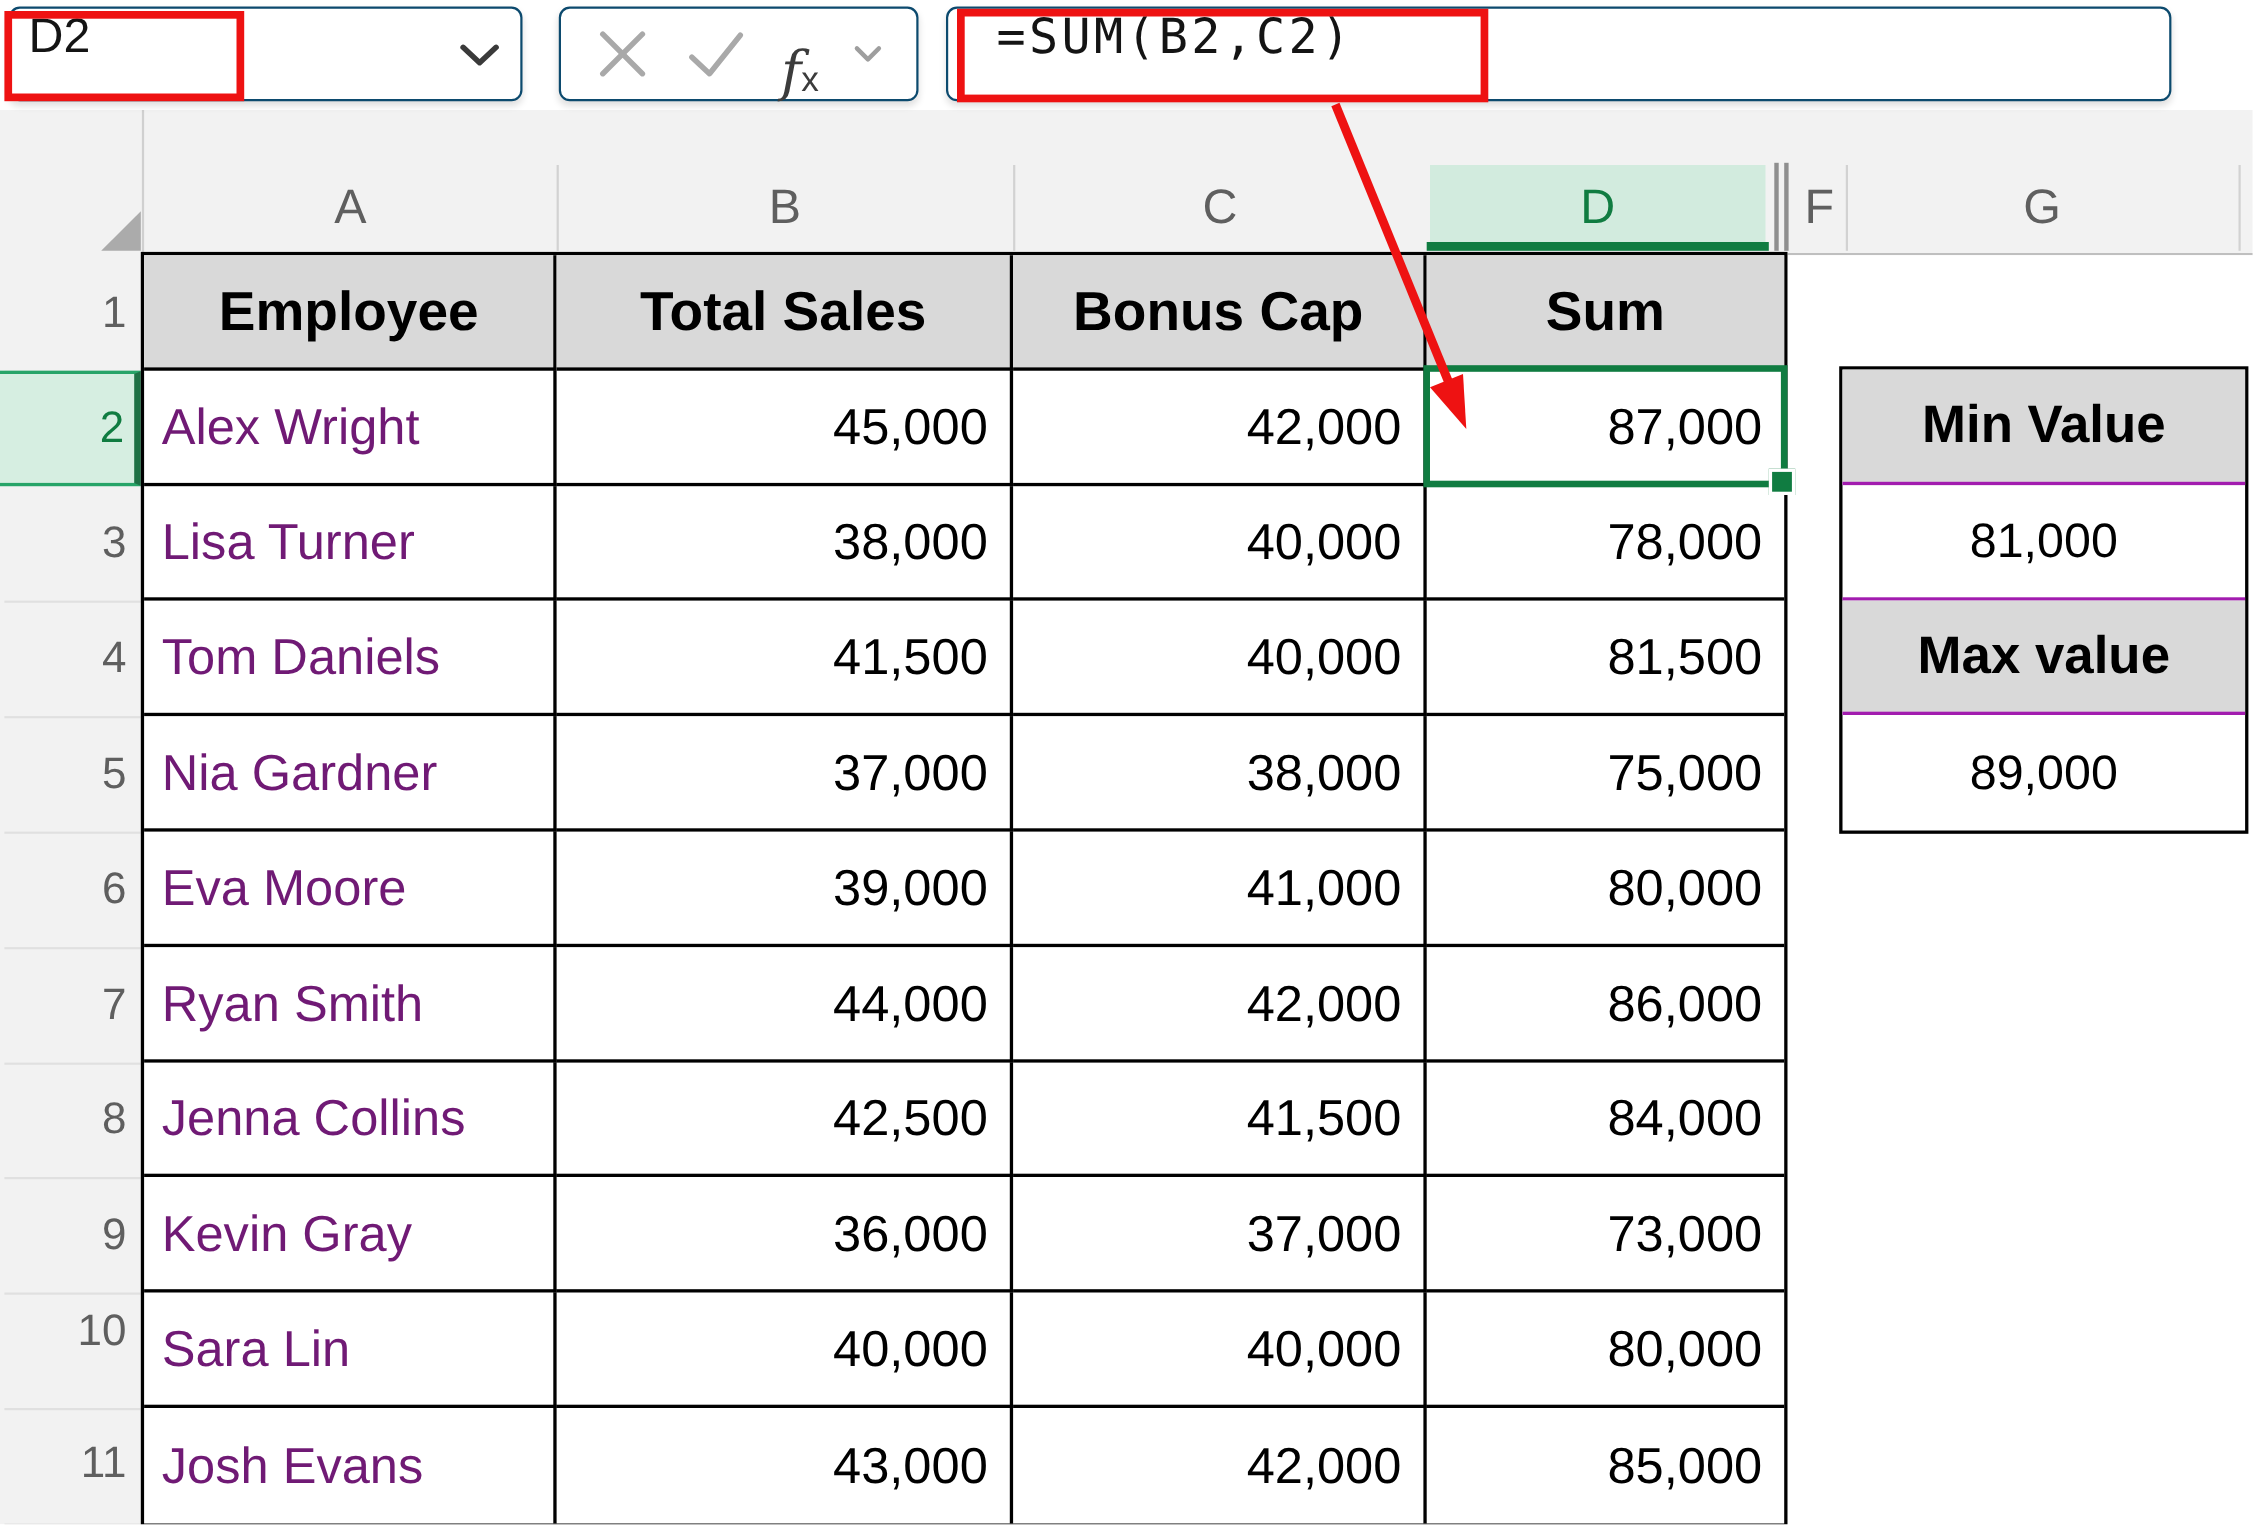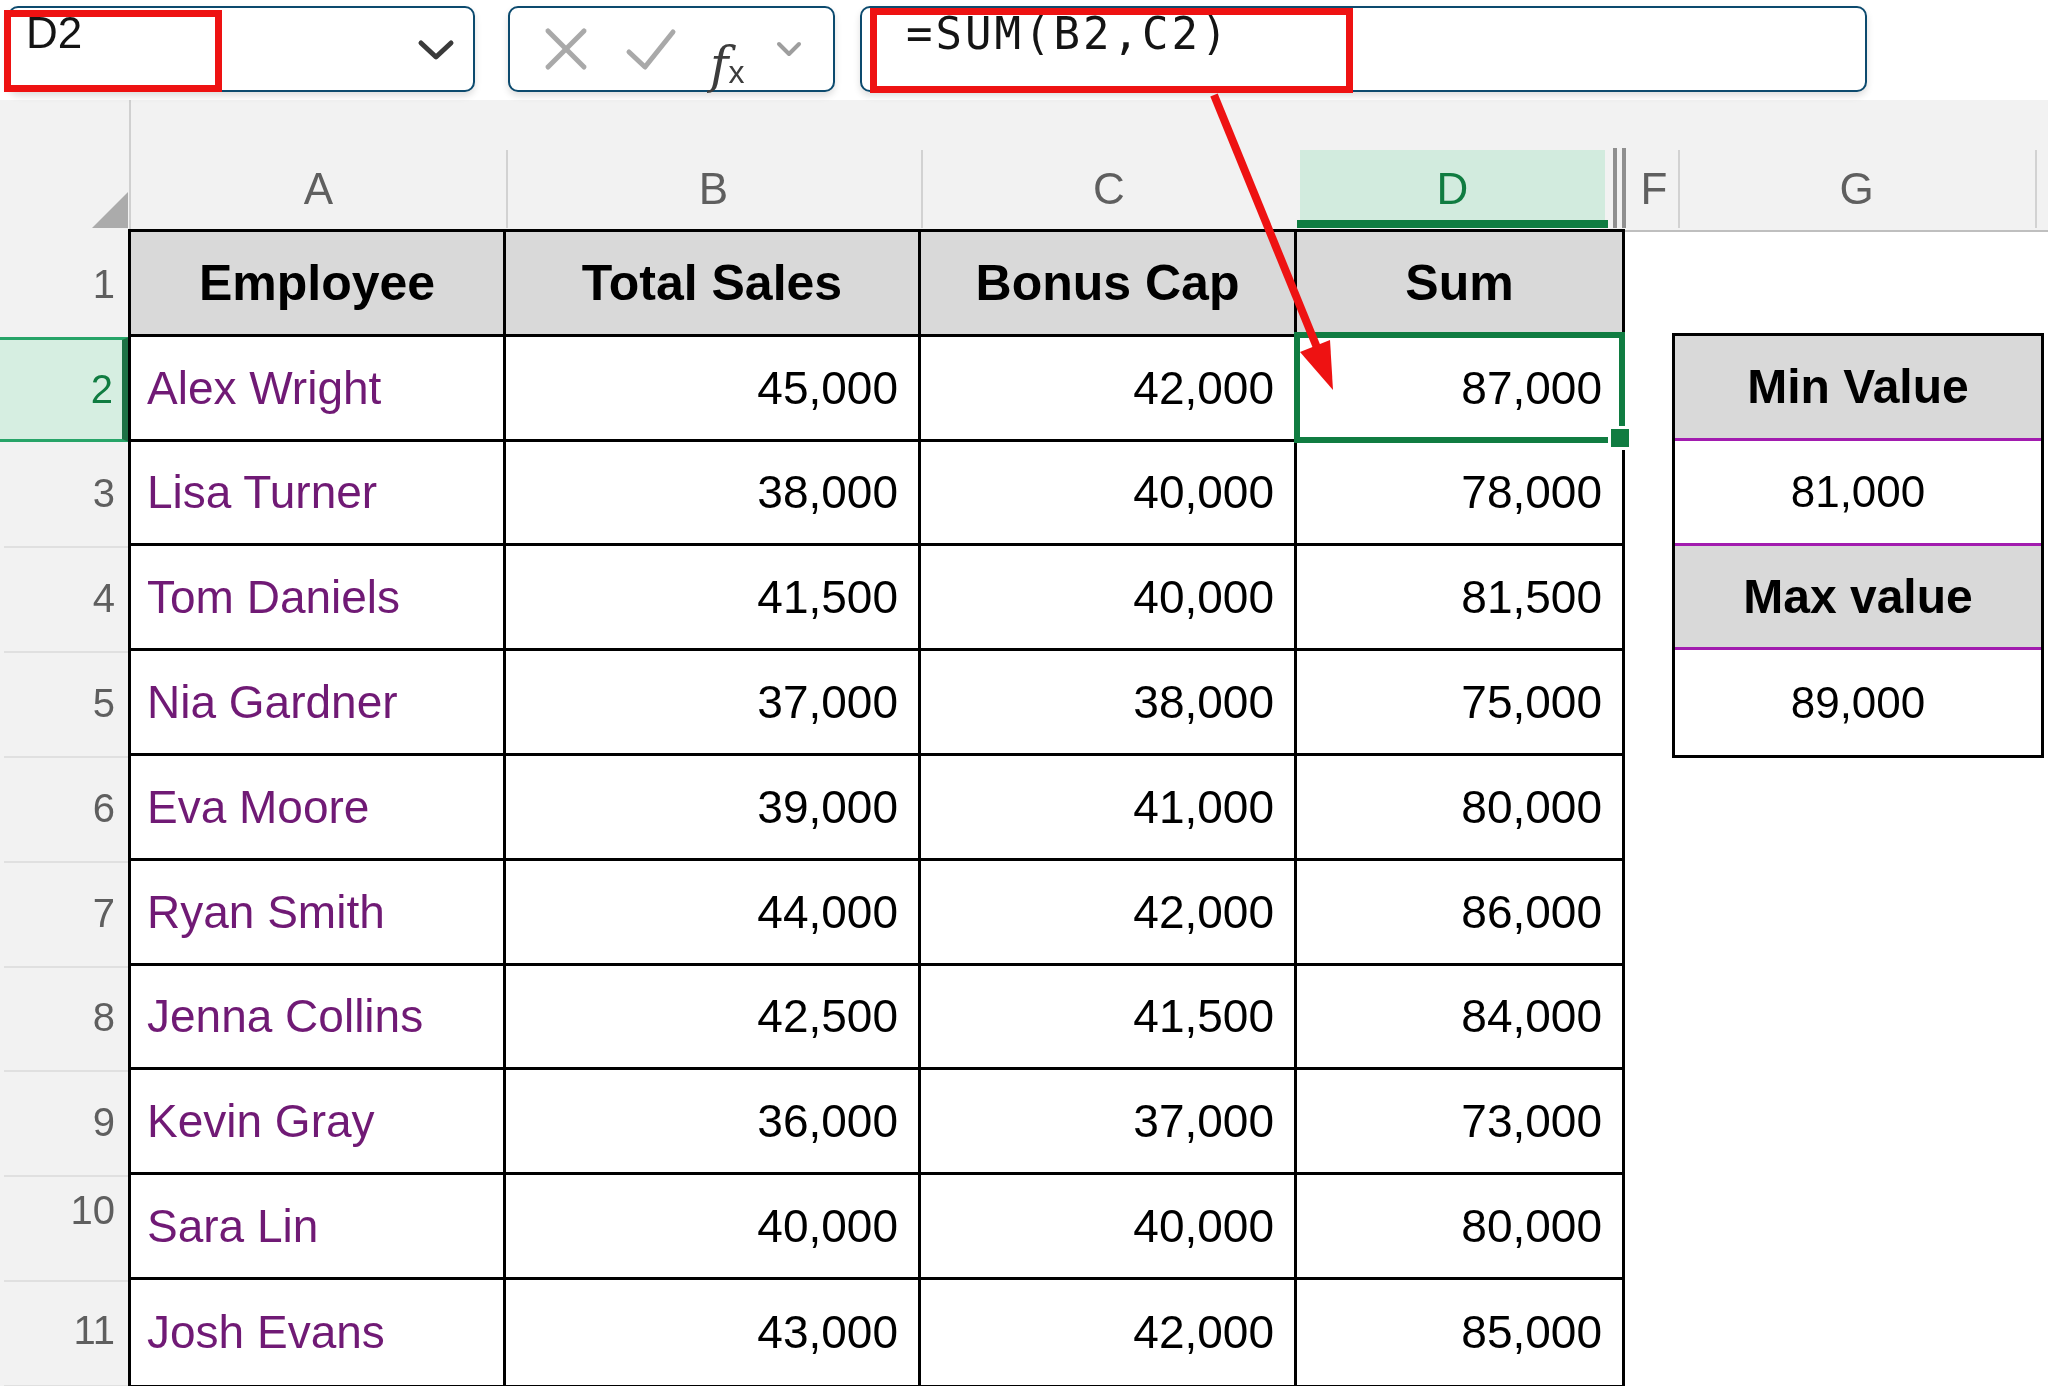--- a/index.html
+++ b/index.html
@@ -11,21 +11,21 @@
   .chromebox{
     position:absolute;top:6px;height:86px;background:#fff;
     border:2px solid #0c4a6e;border-radius:10px;
     box-shadow:0 4px 7px rgba(0,0,0,.13);
     display:flex;box-sizing:border-box;
   }
   .namebox{left:8px;width:467px;}
   .nb-text{font-size:44px;color:#141414;padding-left:16px;}
   .nb-chevron{position:absolute;right:18px;top:30px;}
   .ctrlbox{left:508px;width:327px;justify-content:space-evenly;}
-  .fbar{left:860px;width:1007px;}
+  .fbar{left:860px;width:1114px;}
   .formula-text{
     font-family:"DejaVu Sans Mono", monospace;font-size:44px;letter-spacing:3px;
     color:#141414;padding-left:44px;white-space:nowrap;
   }
   .fx{font-size:44px;color:#3c3c3c;display:flex;align-items:flex-end;line-height:1;}
   .fx i{font-family:"DejaVu Serif", serif;font-style:italic;font-size:50px;}
   .fx span{font-size:32px;padding-bottom:2px;}
   .hl{position:absolute;border:7px solid #ee1212;box-sizing:border-box;z-index:40;}
   .hl-name{left:4px;top:10px;width:218px;height:82px;}
   .hl-formula{left:870px;top:8px;width:483px;height:85px;}

